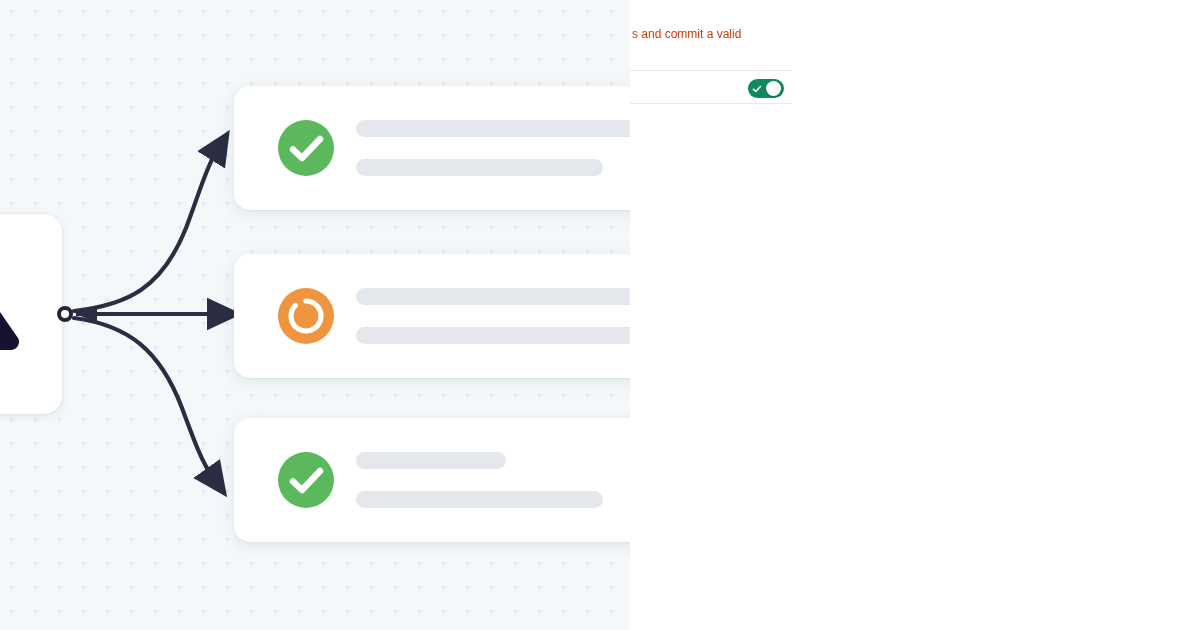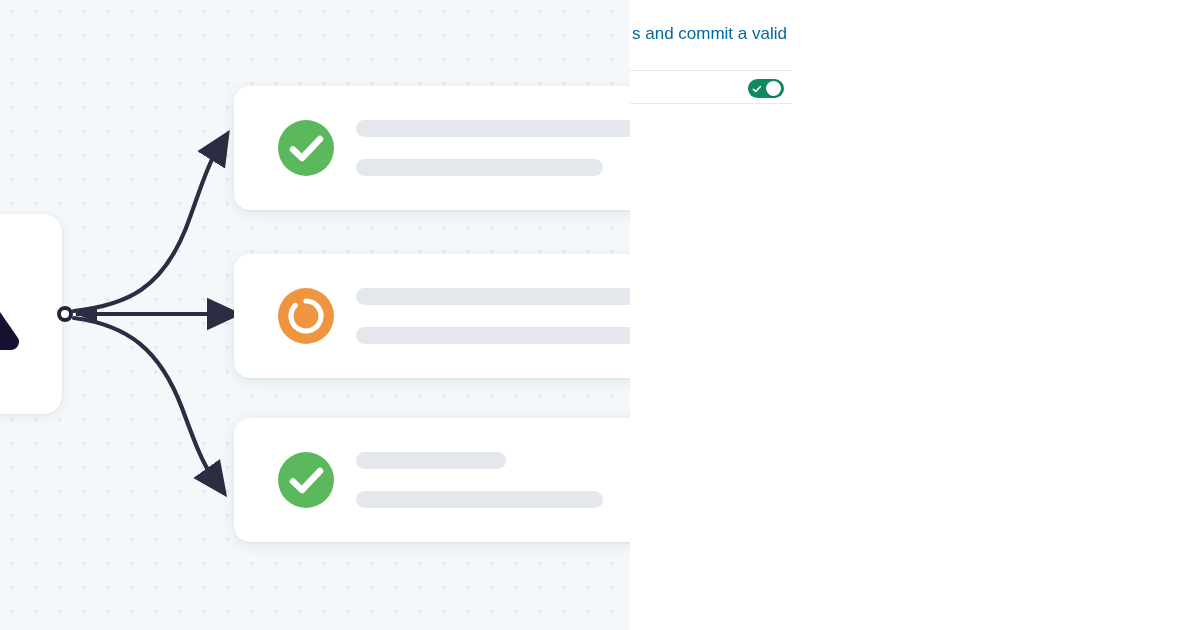--- a/index.html
+++ b/index.html
@@ -133,23 +133,23 @@
     top: 0;
     width: 570px;
     height: 630px;
     background: #ffffff;
   }
 
   .panel-desc {
     position: absolute;
     left: 2px;
     top: 24px;
-    font-size: 17px;
+    font-size: 12px;
     line-height: 20px;
-    color: #0369a1;
+    color: #c2410c;
     white-space: nowrap;
   }
 
   .panel-divider {
     position: absolute;
     left: 0px;
     width: 162px;
     height: 1px;
     background: #e6e9ee;
   }

